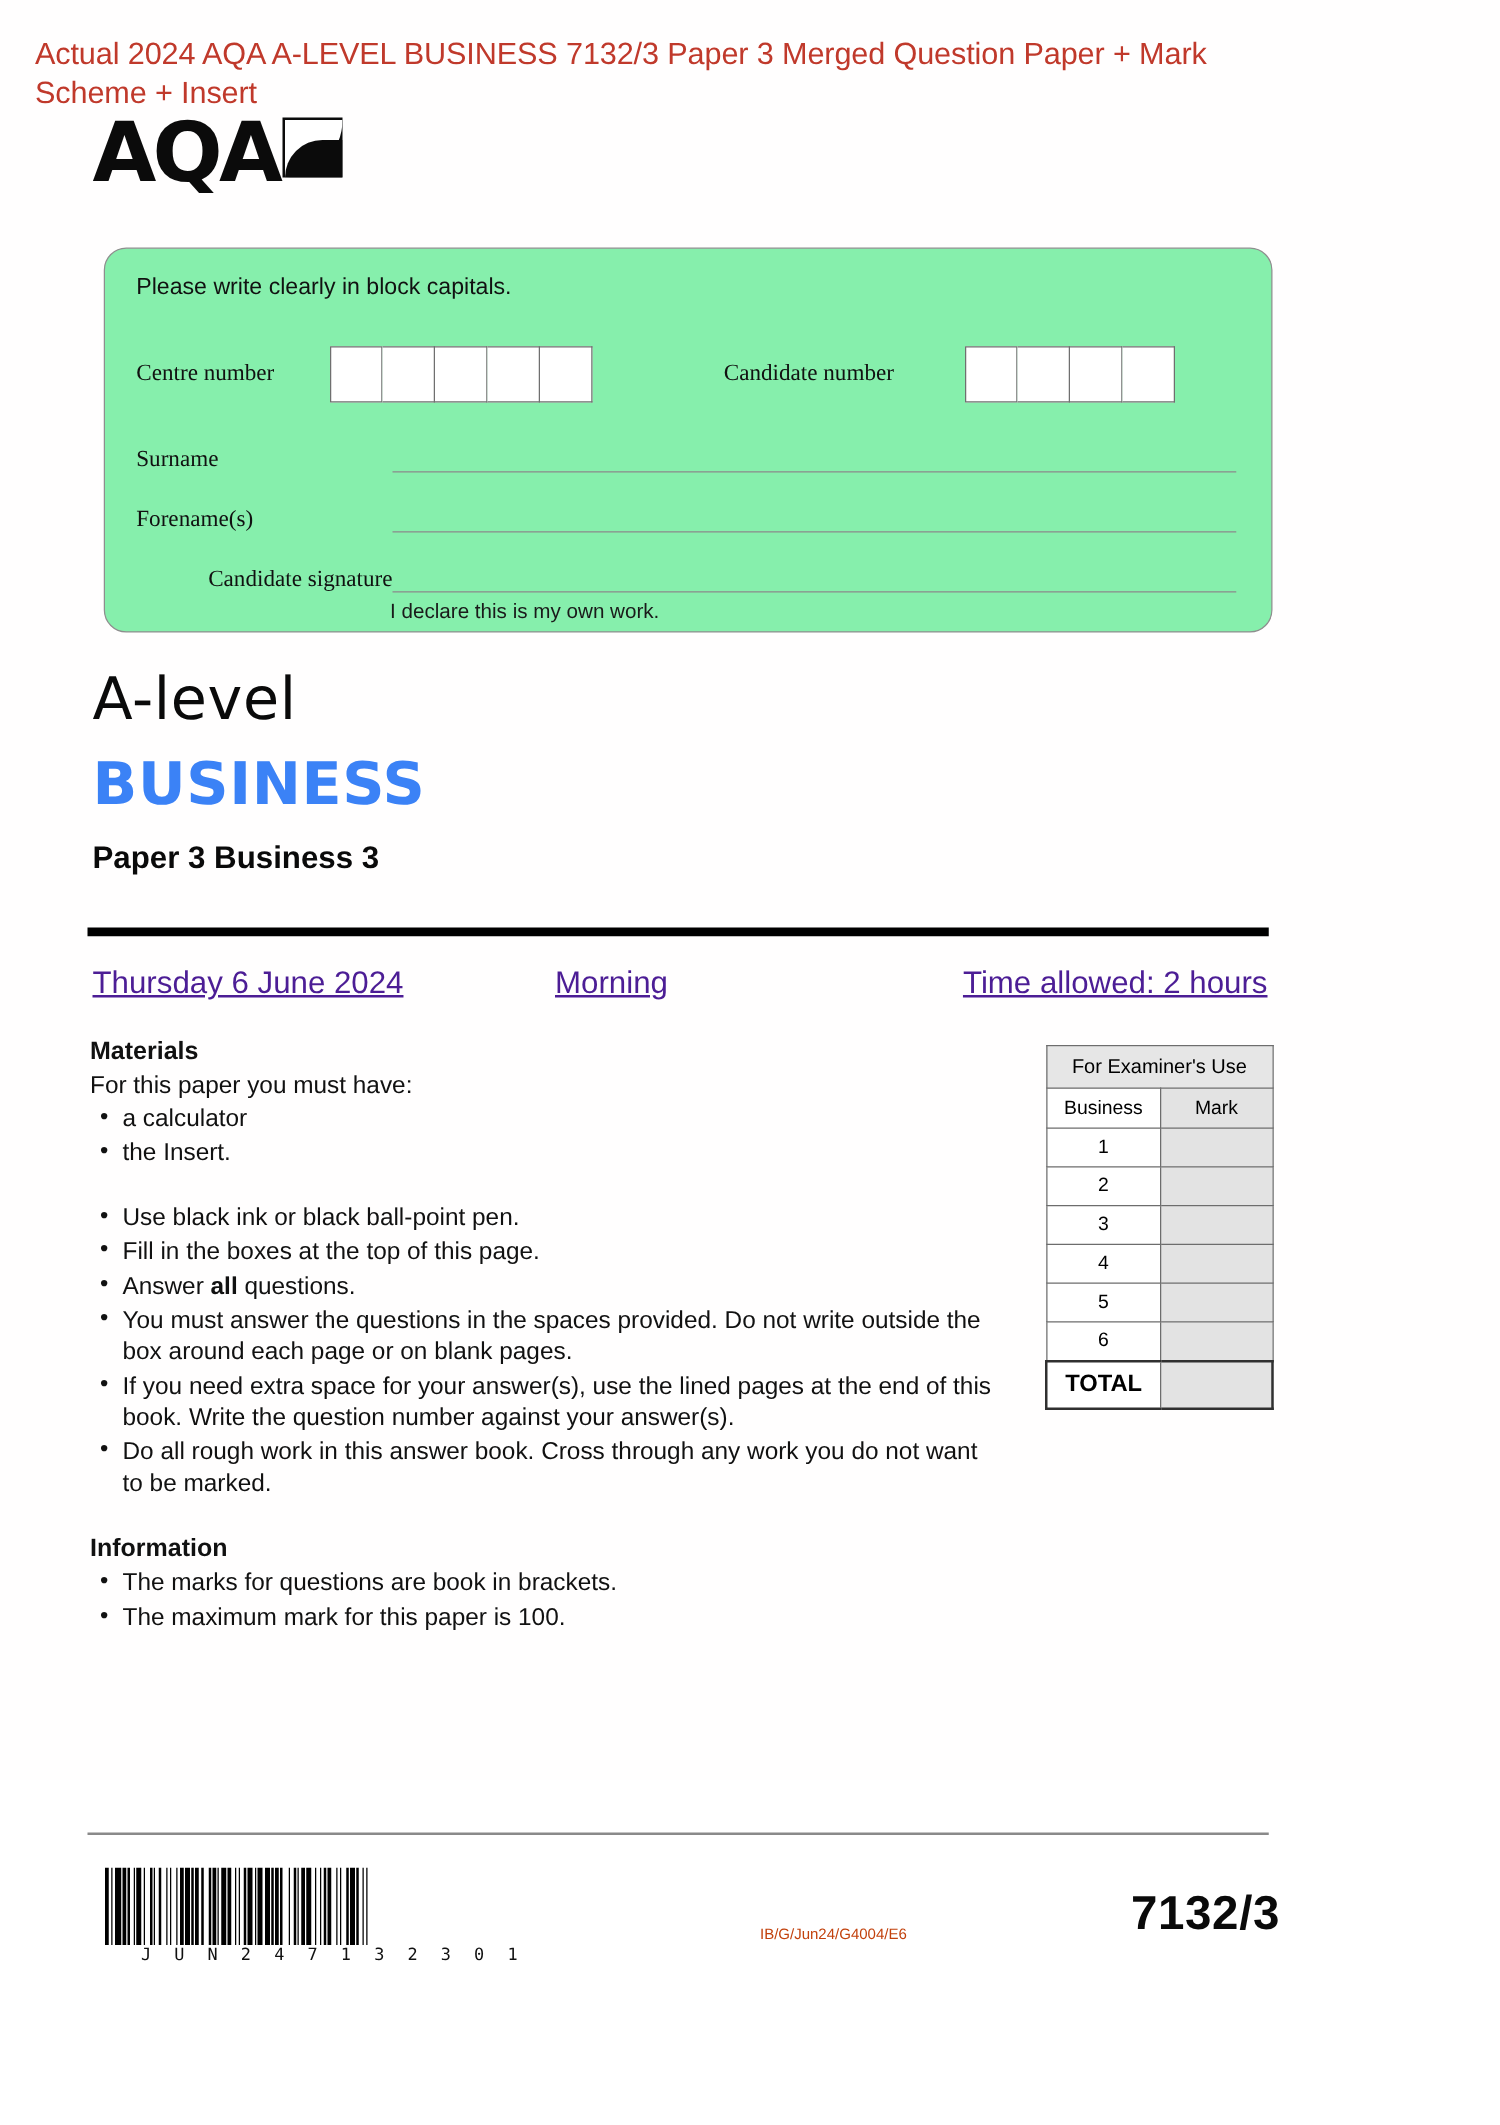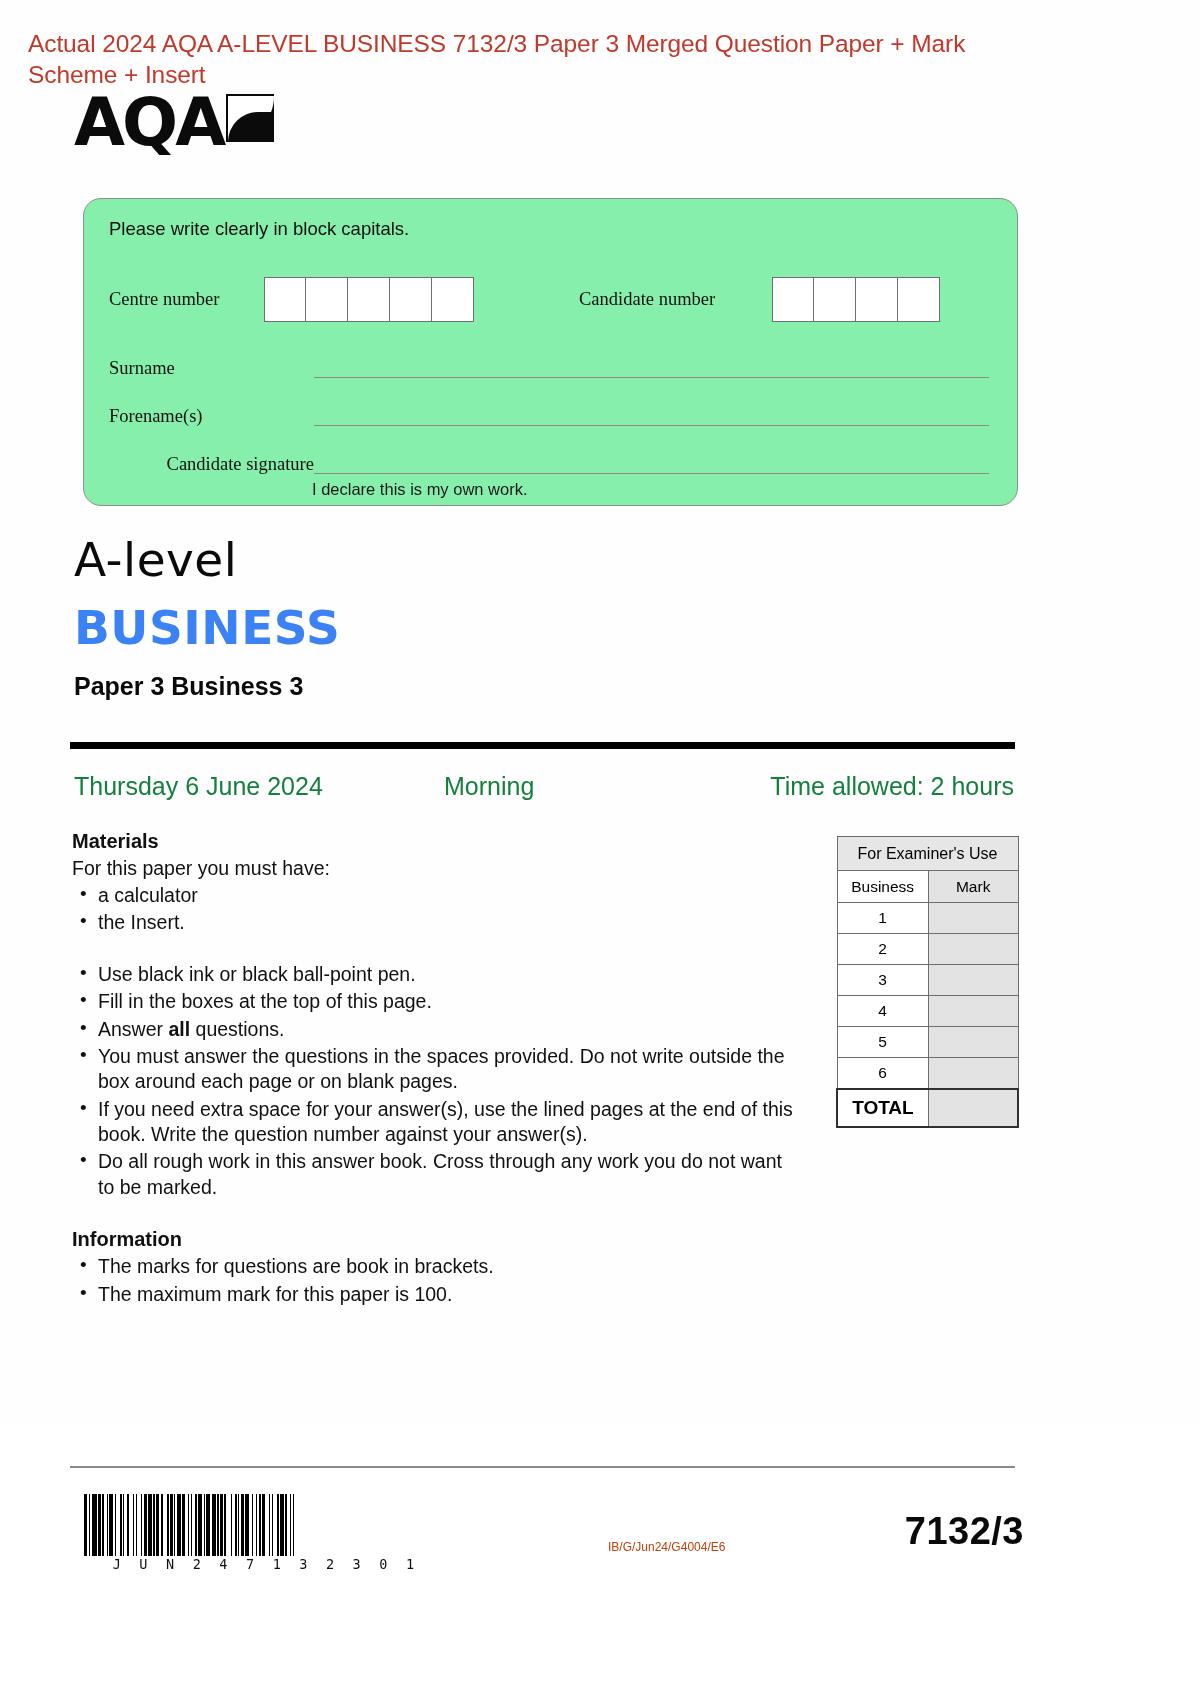--- a/index.html
+++ b/index.html
@@ -183,21 +183,22 @@
   }
 
   
   .daterow {
     position: absolute;
     left: 74px;
     top: 772px;
     width: 940px;
     display: flex;
     font-size: 25px;
-    color: #15803d;
+    color: #4c1d95;
+    text-decoration: underline;
   }
   .daterow .date  { width: 370px; }
   .daterow .sess  { width: 300px; }
   .daterow .time  { flex: 1; text-align: right; }
 
   
   .content {
     position: absolute;
     left: 72px;
     top: 828px;

